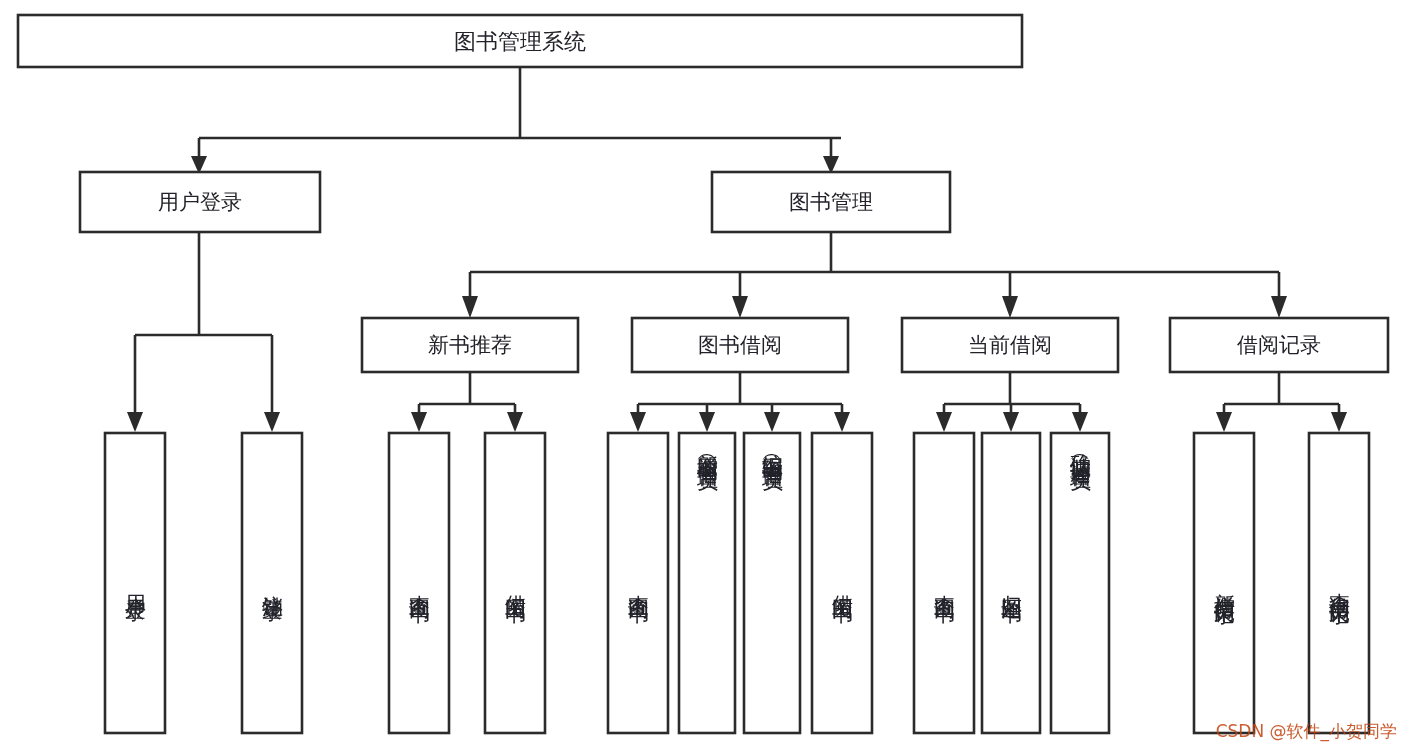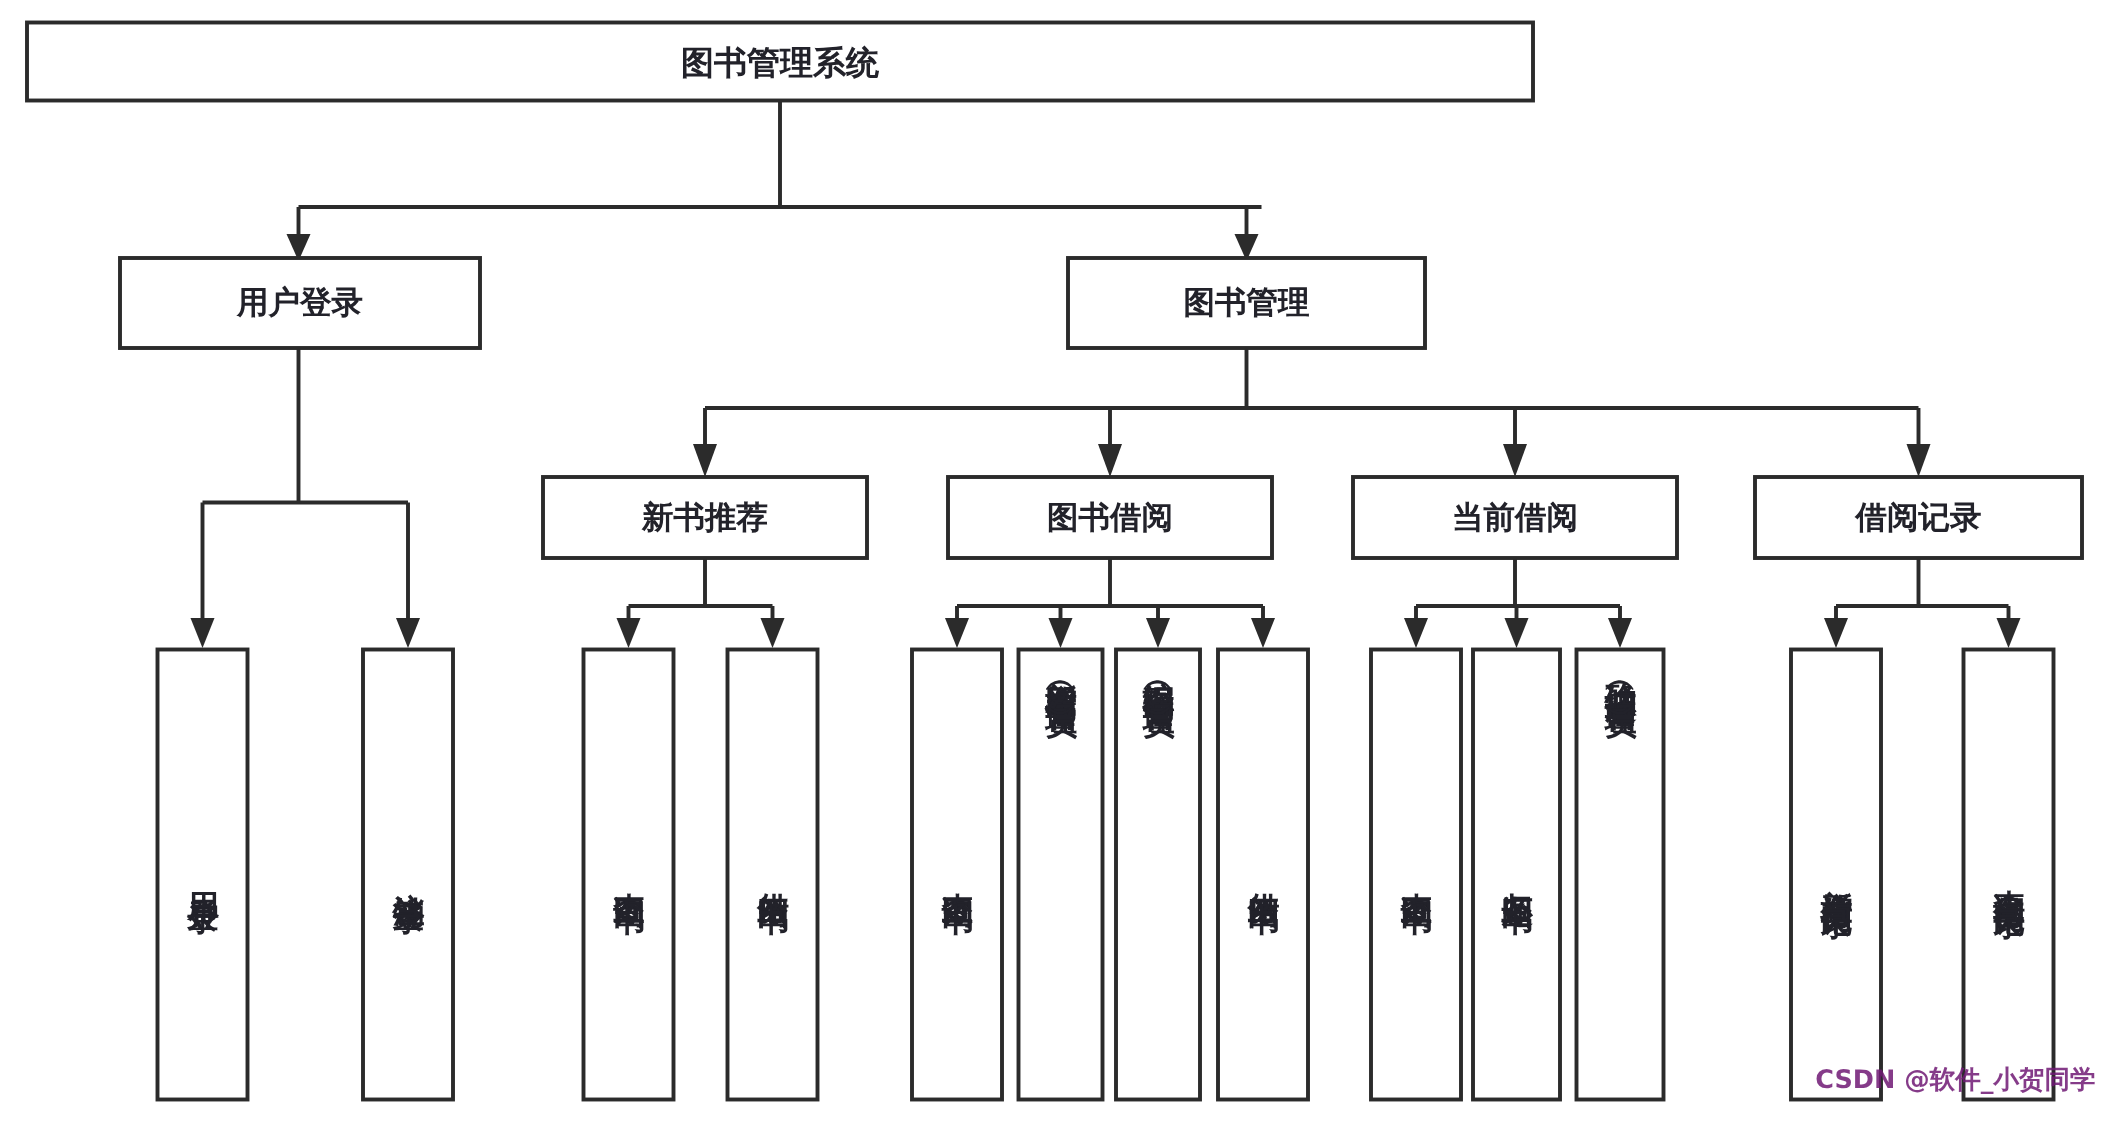--- a/index.html
+++ b/index.html
@@ -11,21 +11,20 @@
     width: 1405px;
     height: 747px;
     overflow: hidden;
     font-family: "DejaVu Sans", "Liberation Sans", sans-serif;
   }
   #diagram-root {
     position: relative;
     width: 1405px;
     height: 747px;
     background: #ffffff;
-    font-weight: bold;
   }
   svg#flow-svg {
     position: absolute;
     top: 0;
     left: 0;
     width: 1405px;
     height: 747px;
     display: block;
   }
   .node-box {
@@ -71,24 +70,24 @@
     font-size: 21px;
     line-height: 1.28;
     letter-spacing: 2.5px;
     color: #22222a;
     white-space: nowrap;
     text-align: center;
   }
   #watermark {
     position: absolute;
     right: 8px;
-    bottom: 16px;
+    bottom: 4px;
     font-family: "DejaVu Sans", "Liberation Sans", sans-serif;
     font-size: 17px;
-    color: #701a75;
+    color: #c2410c;
     opacity: 0.85;
     white-space: nowrap;
     pointer-events: none;
   }
 </style>
 </head>
 <body>
 
 <div id="diagram-root">
 

